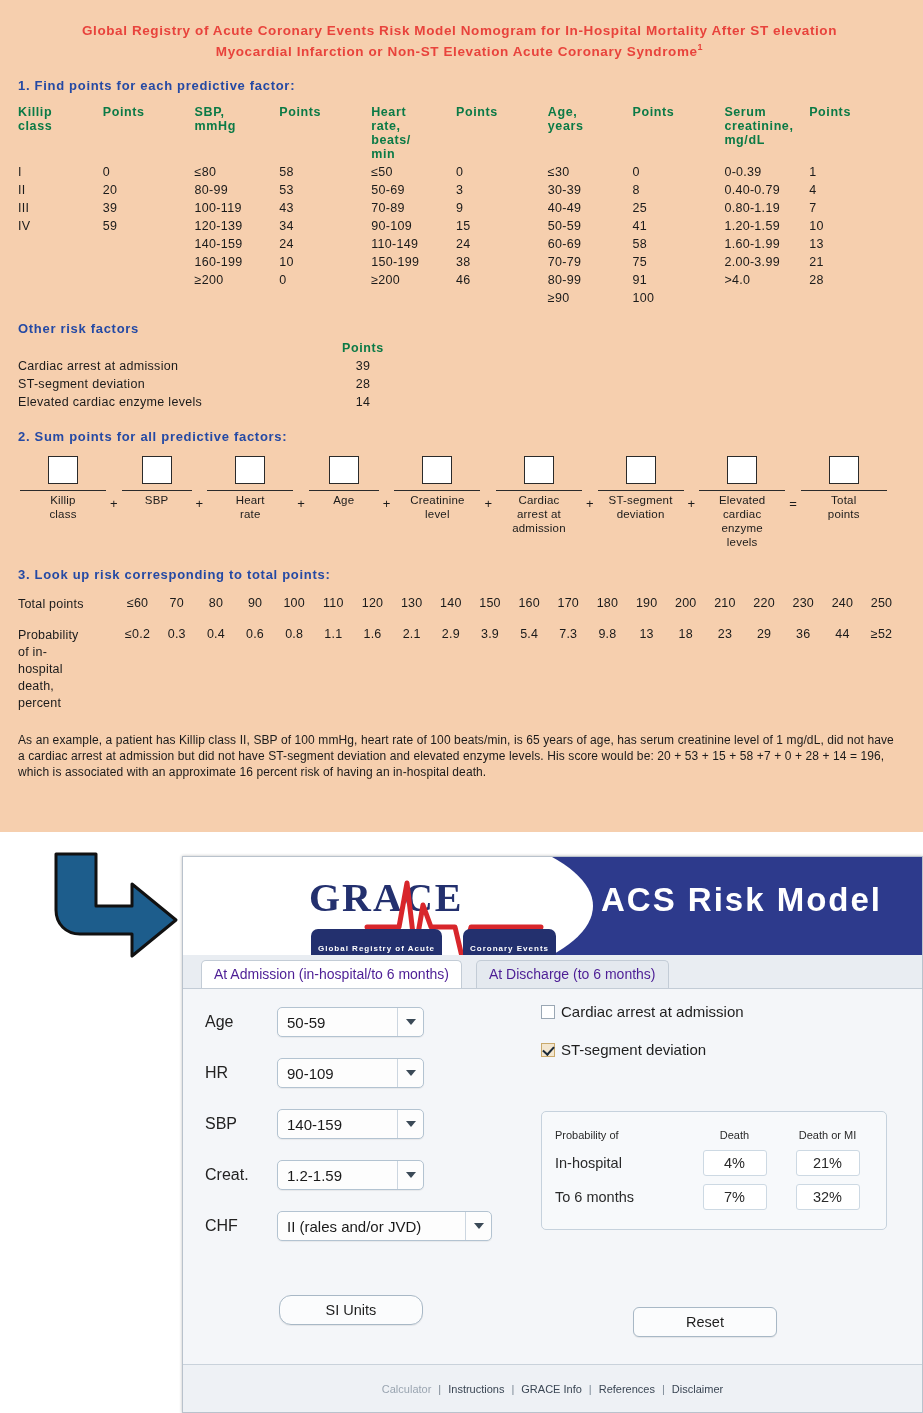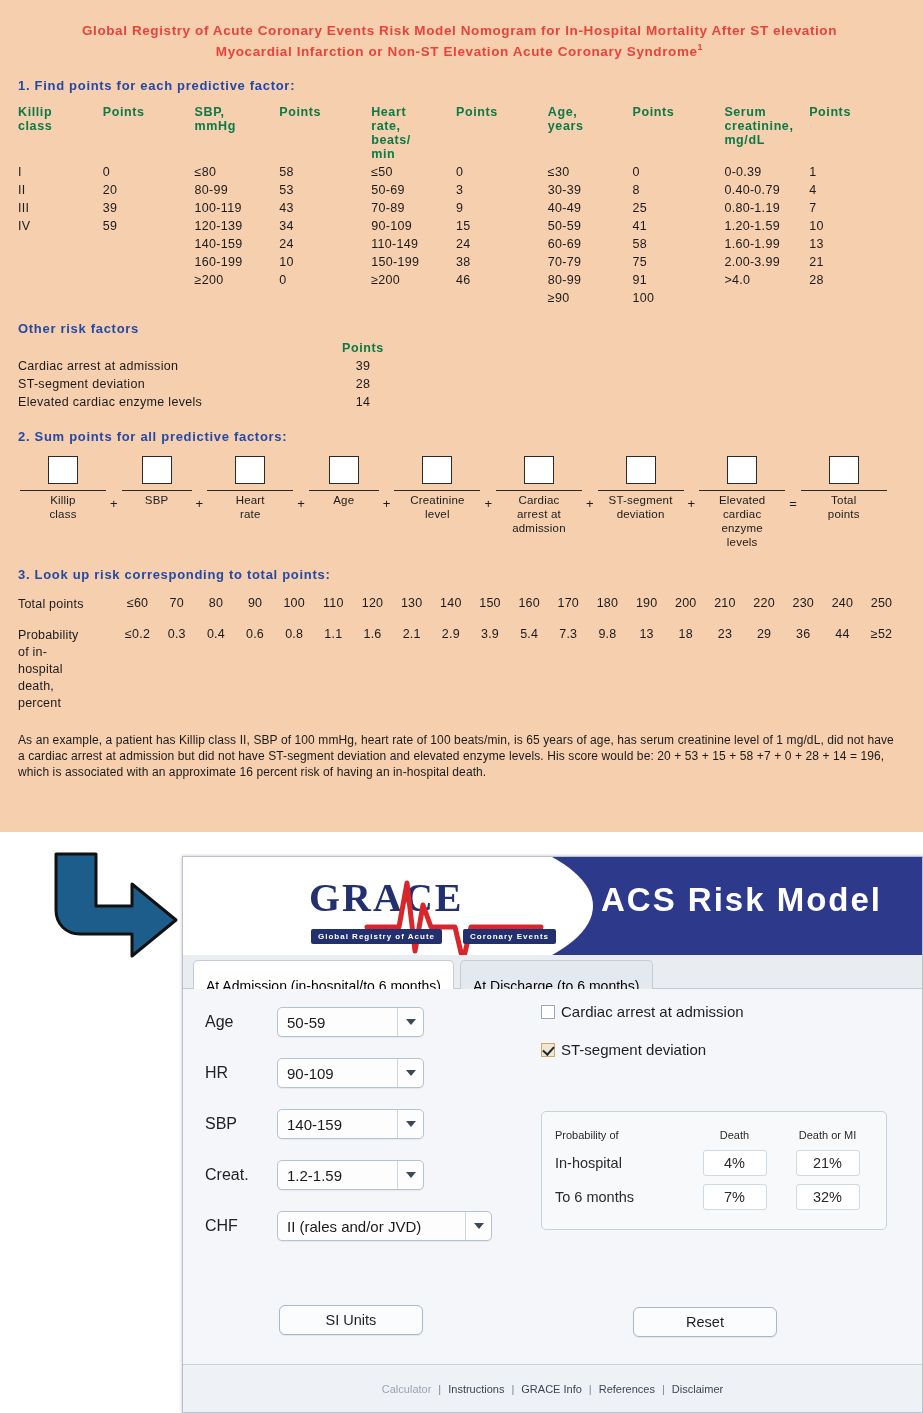--- a/index.html
+++ b/index.html
@@ -151,48 +151,48 @@
   .logo-text{
     position:absolute;left:126px;top:10px;
     font-family:"Liberation Serif", serif;
     font-size:40px;font-weight:bold;color:#23306e;
     letter-spacing:2px;line-height:62px;
   }
   .ecg{position:absolute;left:176px;top:8px;width:190px;height:100px;}
   .banner{
     position:absolute;background:#23306e;color:#ffffff;
     font-size:8px;font-weight:bold;letter-spacing:1px;
-    padding:3px 7px;border-radius:2px;white-space:nowrap;
+    padding:15px 7px;border-radius:7px;white-space:nowrap;
   }
   .banner-l{left:128px;top:72px;}
   .banner-r{left:280px;top:72px;}
   .acs-title{
     position:absolute;left:418px;top:24px;
     color:#ffffff;font-size:33px;font-weight:bold;
     letter-spacing:2px;
     font-family:"Liberation Sans", sans-serif;
   }
 
   
   #tabstrip{
     height:34px;background:#e9edf2;
     border-bottom:1px solid #c3ccd6;
     position:relative;
     padding-left:10px;box-sizing:border-box;
   }
   .tab{
     display:inline-block;
     margin-top:4px;margin-right:6px;
-    padding:17px 12px 6px 12px;
-    font-size:14px;color:#000000;
+    padding:5px 12px 6px 12px;
+    font-size:14px;color:#4c1d95;
     border:1px solid #c3ccd6;
     border-bottom:none;
     border-radius:5px 5px 0 0;
     background:#e4e9ef;
-    position:relative;top:1px;
+    position:relative;top:1px;margin-left:8px;
   }
   .tab.active{background:#ffffff;}
 
   #calcBody{
     position:relative;height:calc(100% - 98px - 34px);
     background:#f4f6f9;
   }
 
   .form-left{
     position:absolute;left:22px;top:18px;width:290px;
@@ -282,21 +282,21 @@
     position:absolute;
     height:30px;
     background:#fbfcfd;
     border:1px solid #a8b8c6;
     border-radius:6px;
     display:flex;align-items:center;justify-content:center;
     font-size:14.5px;color:#1e1e1e;
     box-shadow:0 1px 1px rgba(0,0,0,.07);
     box-sizing:border-box;
   }
-  #btnSI{left:96px;top:316px;width:144px;}
+  #btnSI{left:96px;top:306px;width:144px;border-radius:12px;}
   #btnReset{left:450px;top:318px;width:144px;}
 
   #calcFooter{
     position:absolute;left:0;bottom:0;width:100%;height:48px;
     background:#eef1f5;
     border-top:1px solid #c9d2db;
     display:flex;align-items:center;justify-content:center;
     box-sizing:border-box;
   }
   .flinks{font-size:11px;color:#3a4654;white-space:nowrap;}

